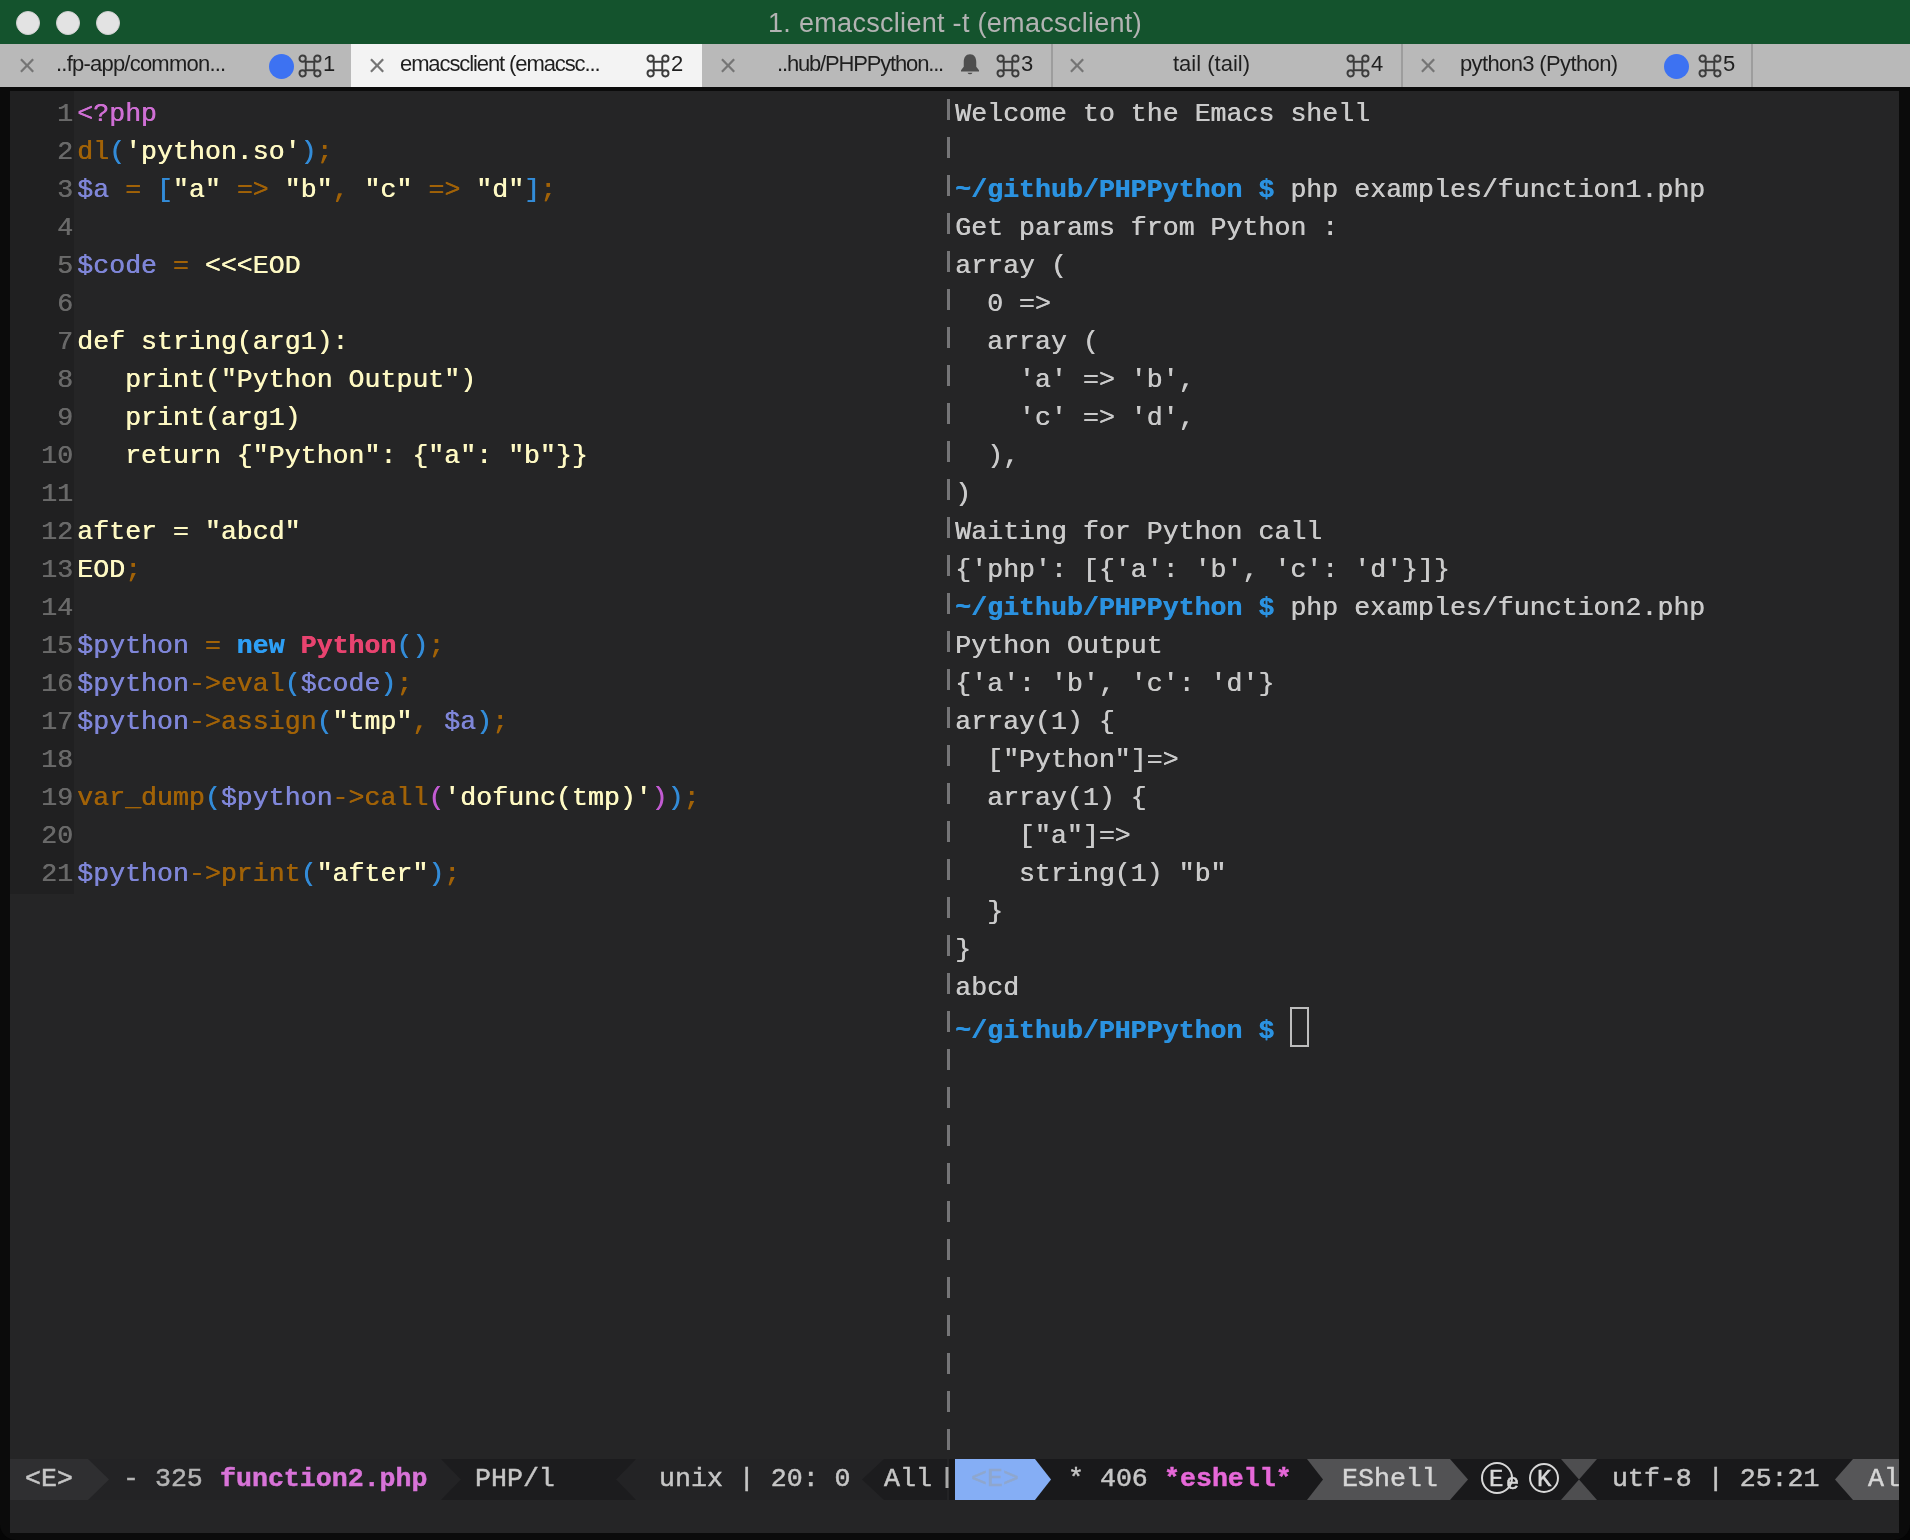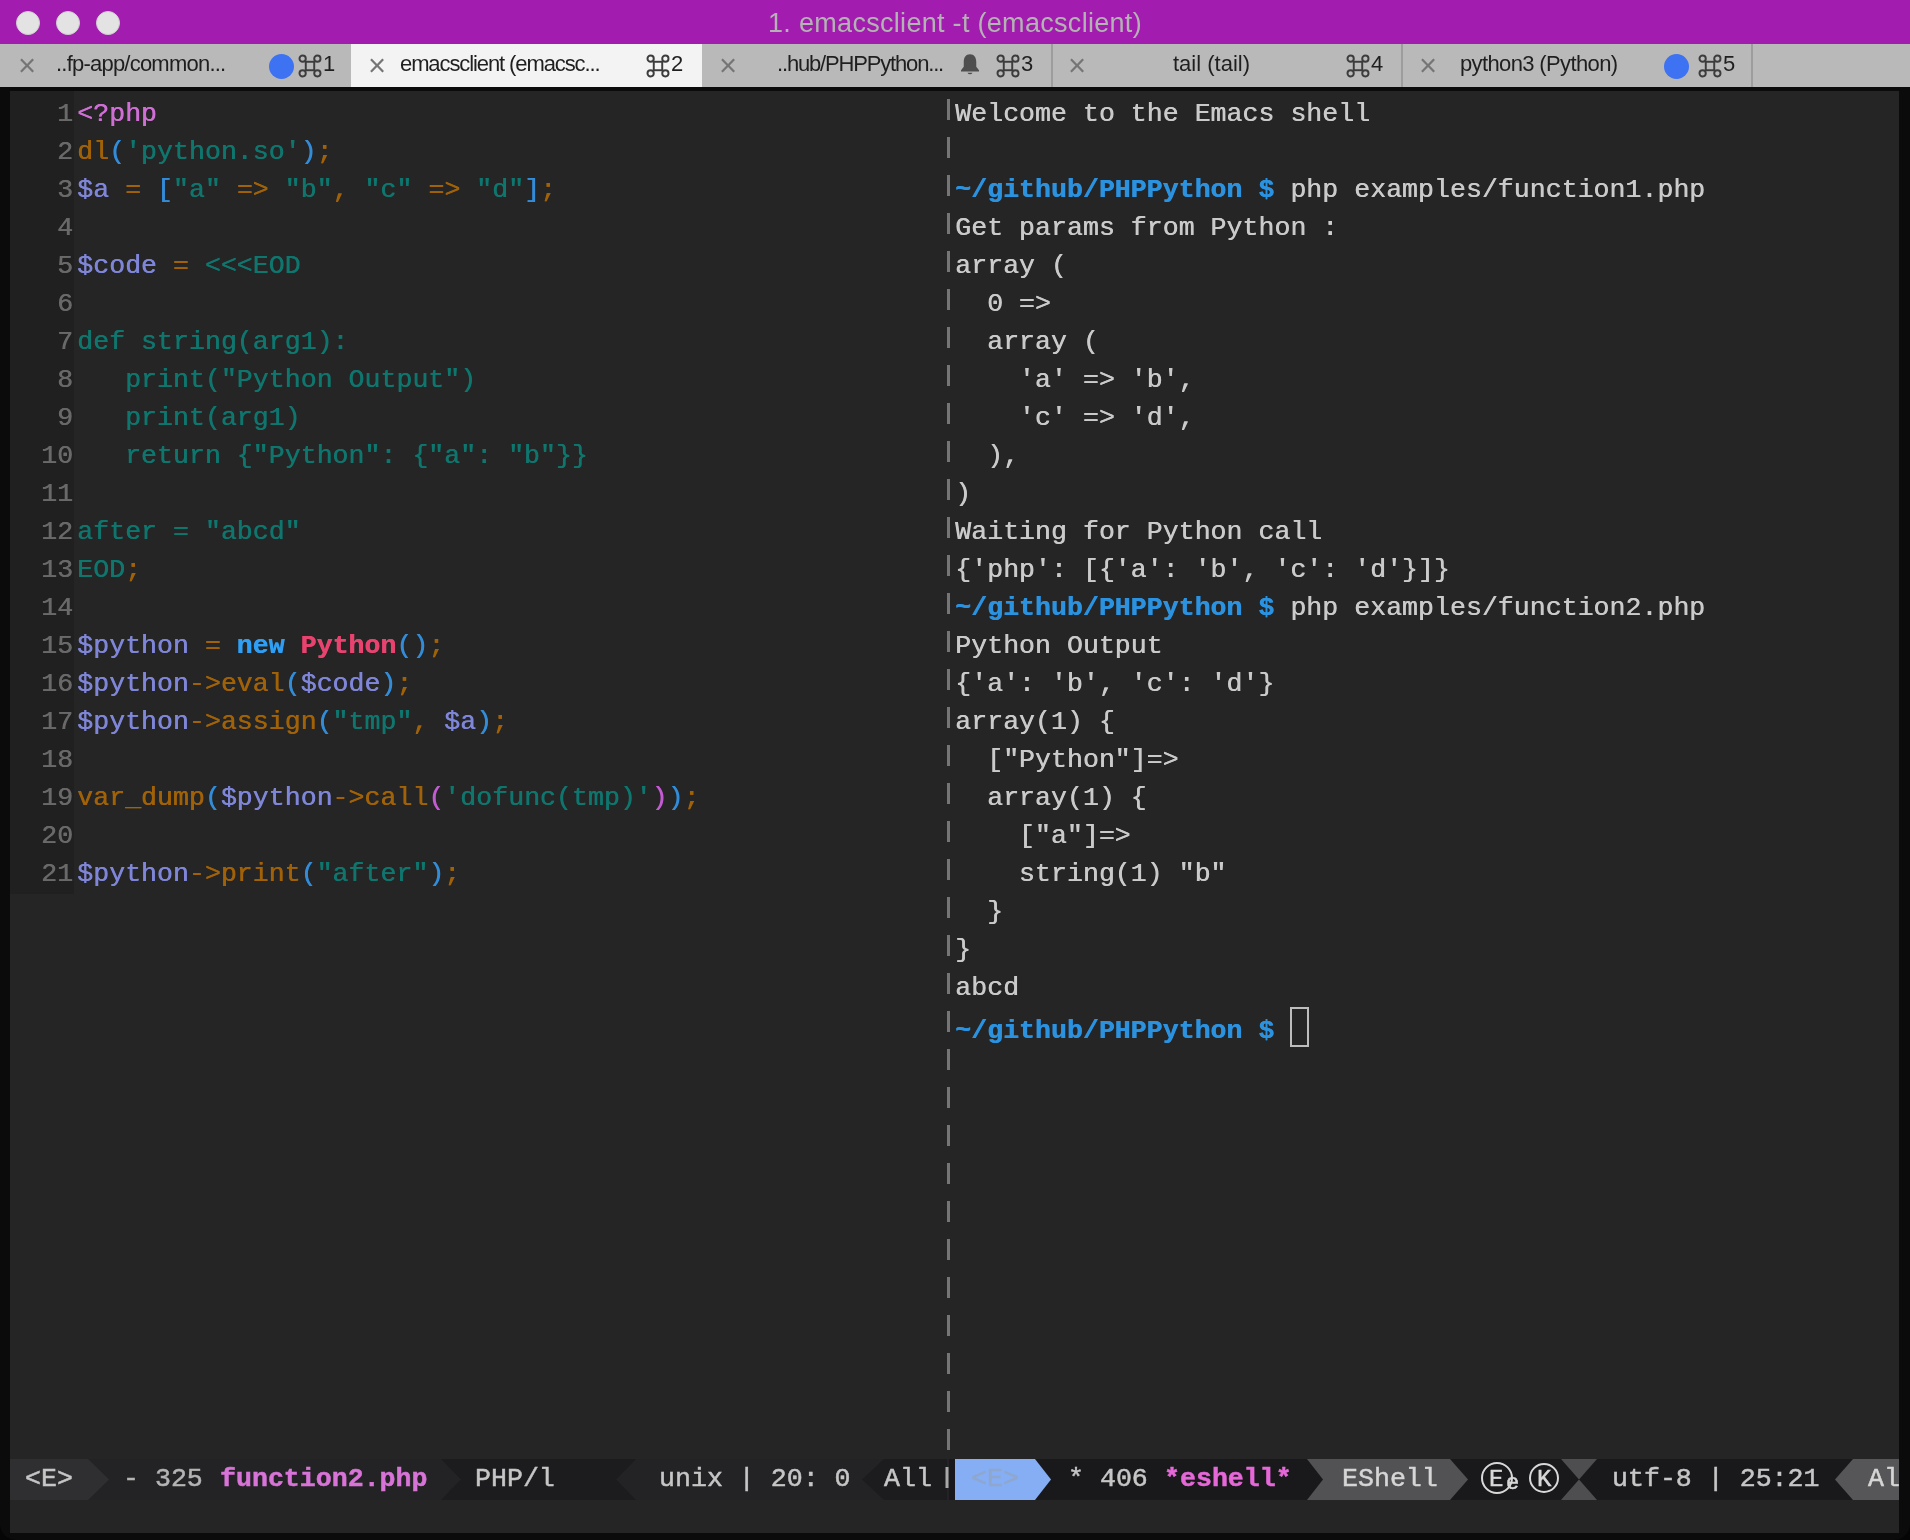--- a/index.html
+++ b/index.html
@@ -1,19 +1,19 @@
 <!DOCTYPE html>
 <html><head>
 <meta charset="utf-8">
 <style>
   html,body{margin:0;padding:0;background:#050505;}
   #canvas{position:relative;width:1910px;height:1540px;overflow:hidden;background:#050505;
           font-family:"Liberation Sans",sans-serif;}
   
-  #titlebar{position:absolute;left:0;top:0;width:1910px;height:44px;background:#a21caf;}
+  #titlebar{position:absolute;left:0;top:0;width:1910px;height:44px;background:#14532d;}
   .tl{position:absolute;top:11px;width:24px;height:24px;border-radius:50%;
       background:#e3e3e3;border:1px solid #cfcfcf;box-sizing:border-box;}
   #title{position:absolute;left:0;top:8px;width:1910px;text-align:center;
          font-size:27px;color:#b3b3b3;letter-spacing:0.3px;}
   
   #tabbar{position:absolute;left:0;top:44px;width:1910px;height:44px;background:#b9b9b9;}
   .tab{position:absolute;top:0;height:44px;}
   .tab .x{position:absolute;top:4px;font-size:31px;color:#757575;font-weight:400;}
   .tab .lbl{position:absolute;top:7px;font-size:22px;color:#1f1f1f;white-space:nowrap;}
   .tab .dot{position:absolute;top:10px;width:25px;height:25px;border-radius:50%;background:#3d72f2;}
@@ -26,21 +26,21 @@
   #emacsbg{position:absolute;left:10px;top:91px;width:1889px;height:1442px;background:#252526;}
   .mono{font-family:"Liberation Mono",monospace;font-size:26.6px;line-height:38px;white-space:pre;text-shadow:0.5px 0 0 currentColor;}
   #gutter{position:absolute;left:10px;top:95px;width:63px;text-align:right;color:#696969;}
   #gutcol{position:absolute;left:10px;top:91px;width:64px;height:803px;background:#202021;}
   #code{position:absolute;left:77px;top:95px;color:#cacaca;}
   #divider{position:absolute;left:947px;top:99px;width:3px;height:1360px;
            background:repeating-linear-gradient(180deg,#757577 0px,#757577 21px,transparent 21px,transparent 38px);}
   #shell{position:absolute;left:955px;top:95px;color:#cacaca;}
   .fg{color:#a16207;}
   .pk{color:#cf6fd4;}
-  .gr{color:#0f766e;}
+  .gr{color:#fef9c3;}
   .bl{color:#338cd8;}
   .sl{color:#7f86d8;}
   .kw{color:#2e9ff5;font-weight:bold;}
   .cls{color:#e8436f;font-weight:bold;margin-top:36px;}
   .mg{color:#c35bd2;}
   .pr{color:#2b92e0;font-weight:bold;}
   #cursor{display:inline-block;width:15px;height:36px;border:2px solid #bdbdbd;
           vertical-align:-9px;}
   
   #modeline{position:absolute;left:0;top:1459px;}

